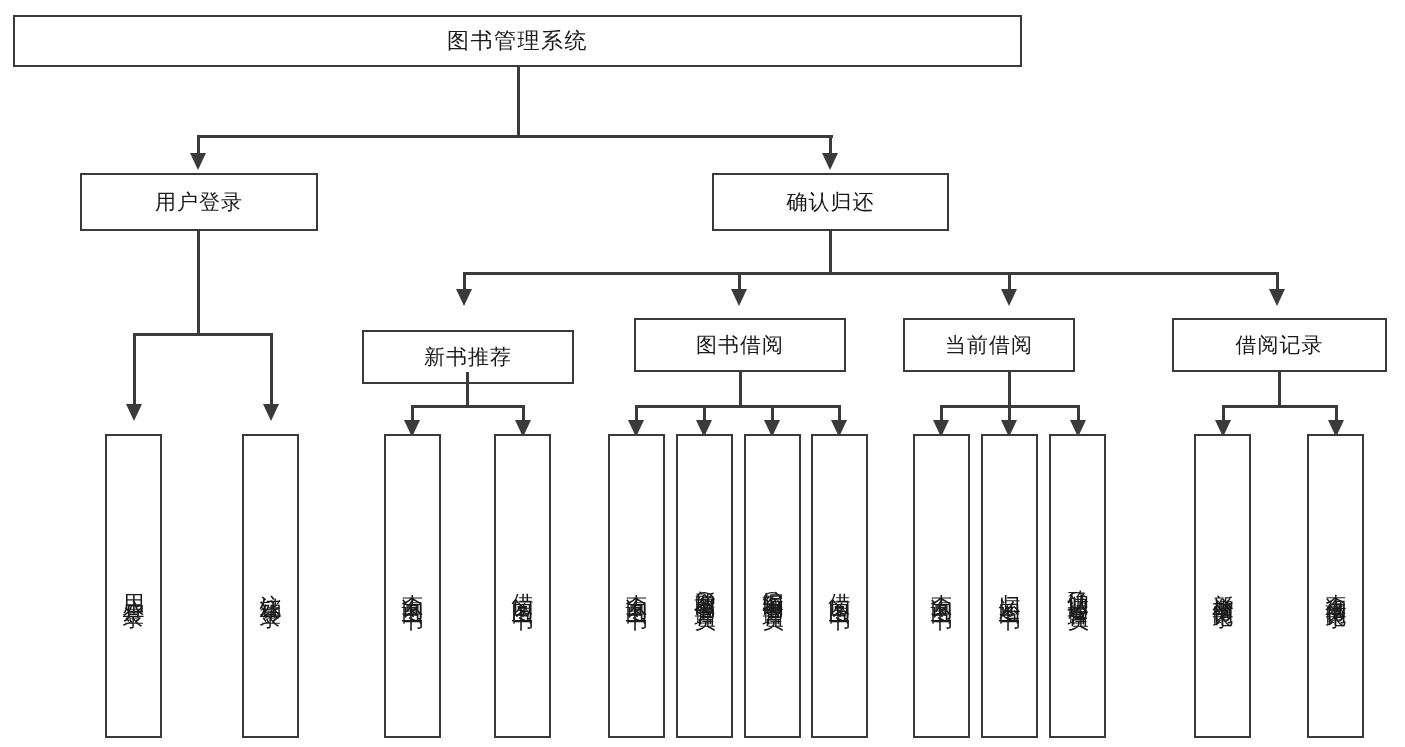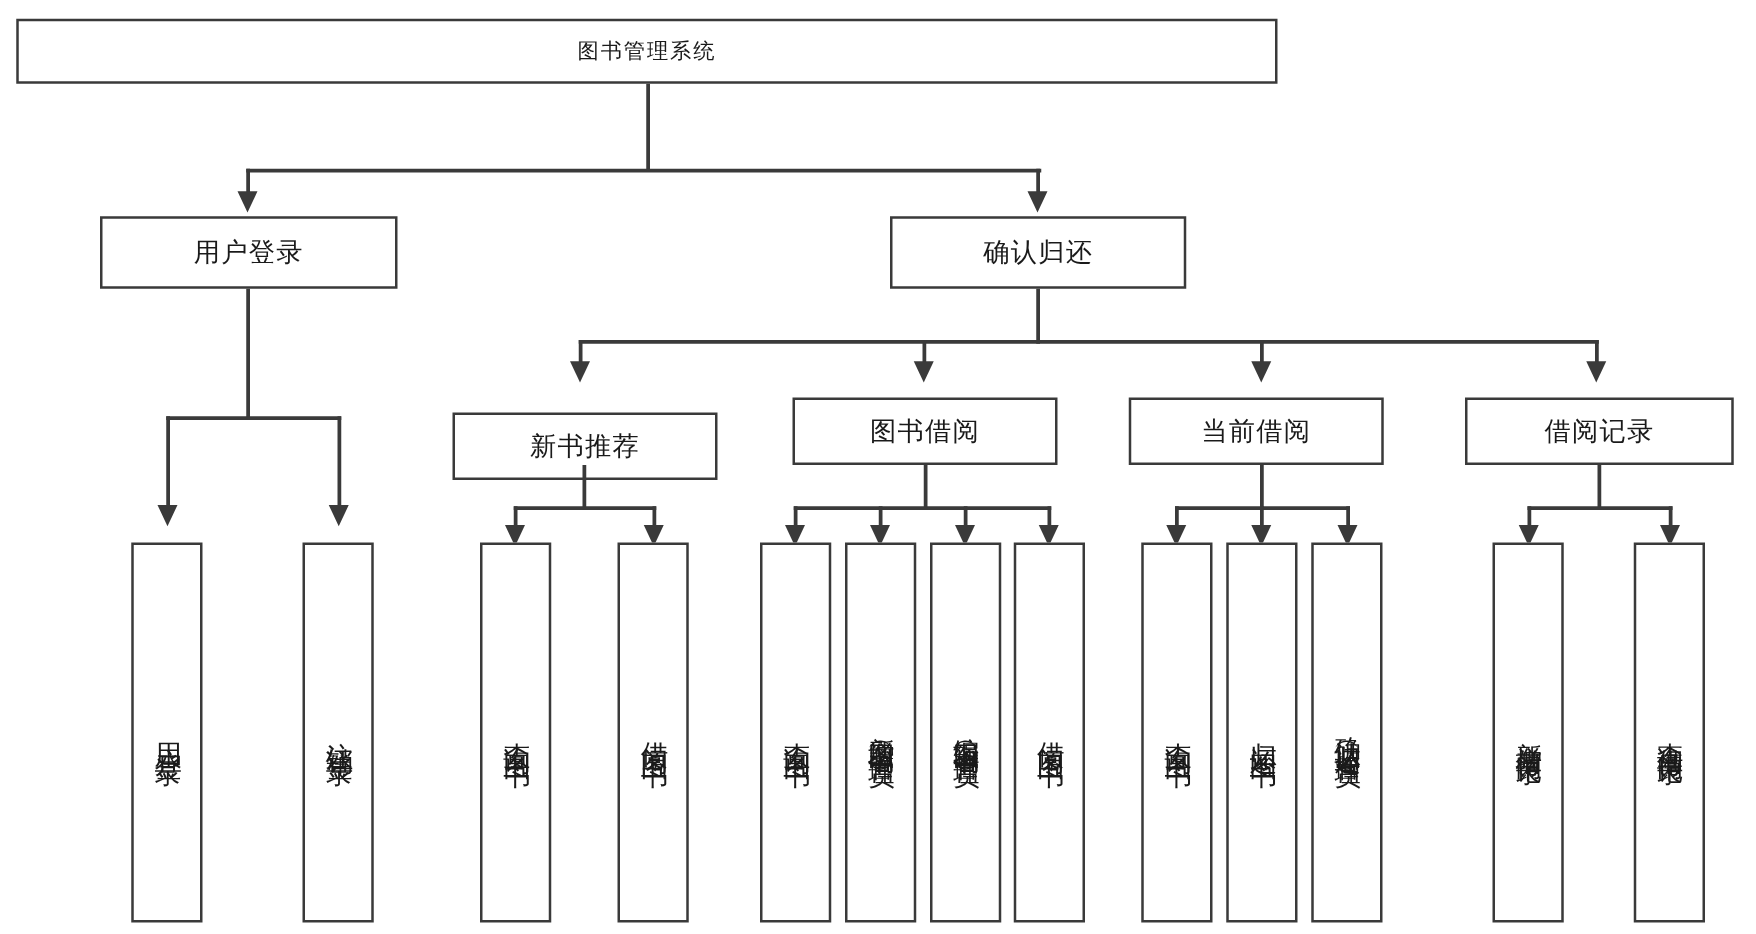--- a/index.html
+++ b/index.html
@@ -30,21 +30,21 @@
     display:block;
     text-align:center;
     line-height:1.18;
     white-space:pre-line;
   }
   
   .box.h .label{
     font-size:21px;
     letter-spacing:1px;
   }
-  .box.root .label{font-size:17px;letter-spacing:1.5px;}
+  .box.root .label{font-size:22px;letter-spacing:1.5px;}
   
   .box.v{
     align-items:center;
     justify-content:center;
     padding:4px 0;
   }
   .box.v .label{
     writing-mode:vertical-rl;
     text-orientation:upright;
     font-size:22px;
@@ -127,21 +127,21 @@
   <div class="arrow" style="left:1001px;top:289px;"></div>
   <div class="line vline" style="left:1276px;top:272px;width:3px;height:20px;"></div>
   <div class="arrow" style="left:1269px;top:289px;"></div>
 
   <div class="box h" style="left:362px;top:330px;width:212px;height:54px;">
     <span class="label">新书推荐</span>
   </div>
   <div class="box h" style="left:634px;top:318px;width:212px;height:54px;">
     <span class="label">图书借阅</span>
   </div>
-  <div class="box h" style="left:903px;top:318px;width:204px;height:54px;">
+  <div class="box h" style="left:903px;top:318px;width:172px;height:54px;">
     <span class="label">当前借阅</span>
   </div>
   <div class="box h" style="left:1172px;top:318px;width:215px;height:54px;">
     <span class="label">借阅记录</span>
   </div>
 
   <div class="line vline" style="left:466px;top:372px;width:3px;height:35px;"></div>
   <div class="line hline" style="left:411px;top:405px;width:114px;height:3px;"></div>
   <div class="line vline" style="left:411px;top:405px;width:3px;height:18px;"></div>
   <div class="arrow" style="left:404px;top:420px;"></div>

